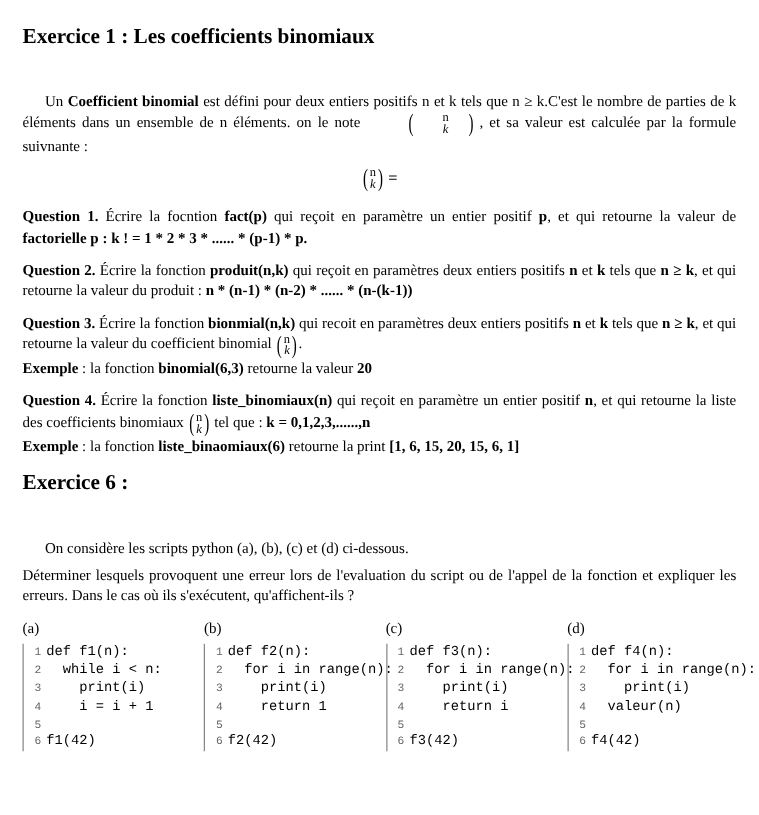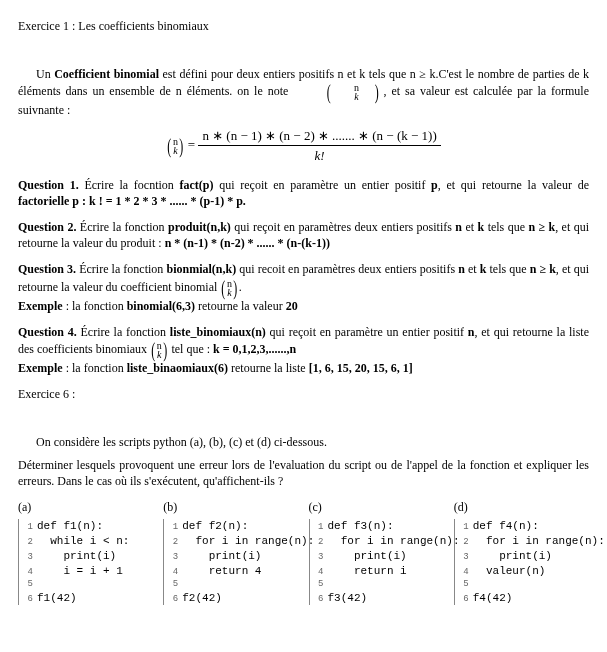--- a/index.html
+++ b/index.html
@@ -7,22 +7,22 @@
     font-size: 12px;
     color: #000;
     background: #fff;
     margin: 0;
     padding: 14px 18px;
     width: 607px;
     box-sizing: border-box;
     line-height: 1.35;
   }
   h1 {
-    font-size: 12px;
-    font-weight: normal;
+    font-size: 17px;
+    font-weight: bold;
     margin: 4px 0 12px 0;
   }
   p { margin: 6px 0; text-align: justify; }
   .indent { text-indent: 18px; margin-top: 32px; }
   .b { font-weight: bold; }
   .formula {
     text-align: center;
     margin: 8px 0 12px 0;
     font-family: "Times New Roman", serif;
     font-size: 13px;
@@ -106,42 +106,38 @@
 
 <p class="indent">
   <span>Un </span><span class="b">Coefficient binomial</span><span> est défini pour deux entiers positifs n et k tels que n ≥ k.C'est le nombre de parties de k éléments dans un ensemble de n éléments. on le note </span><span class="binom"><span class="paren-l">(</span><span class="stack"><span class="top">n</span><span class="bot it">k</span></span><span class="paren-r">)</span></span><span>, et sa valeur est calculée par la formule suivnante :</span>
 </p>
 
 <div class="formula">
   <span class="binom">
     <span class="paren-l">(</span><span class="stack"><span class="top">n</span><span class="bot it">k</span></span><span class="paren-r">)</span>
   </span>
   <span> = </span>
-  <span class="frac">
-    <span class="num">n ∗ (n − 1) ∗ (n − 2) ∗ ....... ∗ (n − (k − 1))</span>
-    <span class="den it">k!</span>
-  </span>
 </div>
 
 <div class="question">
   <span class="b">Question 1.</span><span> Écrire la focntion </span><span class="b">fact(p)</span><span> qui reçoit en paramètre un entier positif </span><span class="b">p</span><span>, et qui retourne la valeur de </span><span class="b">factorielle p : k ! = 1 * 2 * 3 * ...... * (p-1) * p.</span>
 </div>
 
 <div class="question">
   <span class="b">Question 2.</span><span> Écrire la fonction </span><span class="b">produit(n,k)</span><span> qui reçoit en paramètres deux entiers positifs </span><span class="b">n</span><span> et </span><span class="b">k</span><span> tels que </span><span class="b">n ≥ k</span><span>, et qui retourne la valeur du produit : </span><span class="b">n * (n-1) * (n-2) *  ......  * (n-(k-1))</span>
 </div>
 
 <div class="question">
   <span class="b">Question 3.</span><span> Écrire la fonction </span><span class="b">bionmial(n,k)</span><span> qui recoit en paramètres deux entiers positifs </span><span class="b">n</span><span> et </span><span class="b">k</span><span> tels que </span><span class="b">n ≥ k</span><span>, et qui retourne la valeur du coefficient binomial </span><span class="binom"><span class="paren-l">(</span><span class="stack"><span class="top">n</span><span class="bot it">k</span></span><span class="paren-r">)</span></span><span>.</span><br>
   <span class="u b">Exemple</span><span> : la fonction </span><span class="b">binomial(6,3)</span><span> retourne la valeur </span><span class="b">20</span>
 </div>
 
 <div class="question">
   <span class="b">Question 4.</span><span> Écrire la fonction </span><span class="b">liste_binomiaux(n)</span><span> qui reçoit en paramètre un entier positif </span><span class="b">n</span><span>, et qui retourne la liste des coefficients binomiaux </span><span class="binom"><span class="paren-l">(</span><span class="stack"><span class="top">n</span><span class="bot it">k</span></span><span class="paren-r">)</span></span><span> tel que : </span><span class="b">k = 0,1,2,3,......,n</span><br>
-  <span class="u b">Exemple</span><span> : la fonction </span><span class="b">liste_binaomiaux(6)</span><span> retourne la liste </span><span class="b">[1, 6, 15, 20, 15, 6, 1]</span>
+  <span class="u b">Exemple</span><span> : la fonction </span><span class="b">liste_binaomiaux(6)</span><span> retourne la print </span><span class="b">[1, 6, 15, 20, 15, 6, 1]</span>
 </div>
 
 <h1>Exercice 6 :</h1>
 
 <p class="indent">On considère les scripts python (a), (b), (c) et (d) ci-dessous.</p>
 <p>Déterminer lesquels provoquent une erreur lors de l'evaluation du script ou de l'appel de la fonction et expliquer les erreurs. Dans le cas où ils s'exécutent, qu'affichent-ils ?</p>
 
 <div class="codegrid" id="codegrid">
     <div class="codecol">
       <div class="label">(a)</div>
@@ -153,21 +149,21 @@
         <div class="codeline"><span class="lineno">5</span><span></span></div>
         <div class="codeline"><span class="lineno">6</span><span>f1(42)</span></div>
       </div>
     </div>
     <div class="codecol">
       <div class="label">(b)</div>
       <div class="codeblock">
         <div class="codeline"><span class="lineno">1</span><span>def f2(n):</span></div>
         <div class="codeline"><span class="lineno">2</span><span>  for i in range(n):</span></div>
         <div class="codeline"><span class="lineno">3</span><span>    print(i)</span></div>
-        <div class="codeline"><span class="lineno">4</span><span>    return 4</span></div>
+        <div class="codeline"><span class="lineno">4</span><span>    return 1</span></div>
         <div class="codeline"><span class="lineno">5</span><span></span></div>
         <div class="codeline"><span class="lineno">6</span><span>f2(42)</span></div>
       </div>
     </div>
     <div class="codecol">
       <div class="label">(c)</div>
       <div class="codeblock">
         <div class="codeline"><span class="lineno">1</span><span>def f3(n):</span></div>
         <div class="codeline"><span class="lineno">2</span><span>  for i in range(n):</span></div>
         <div class="codeline"><span class="lineno">3</span><span>    print(i)</span></div>

